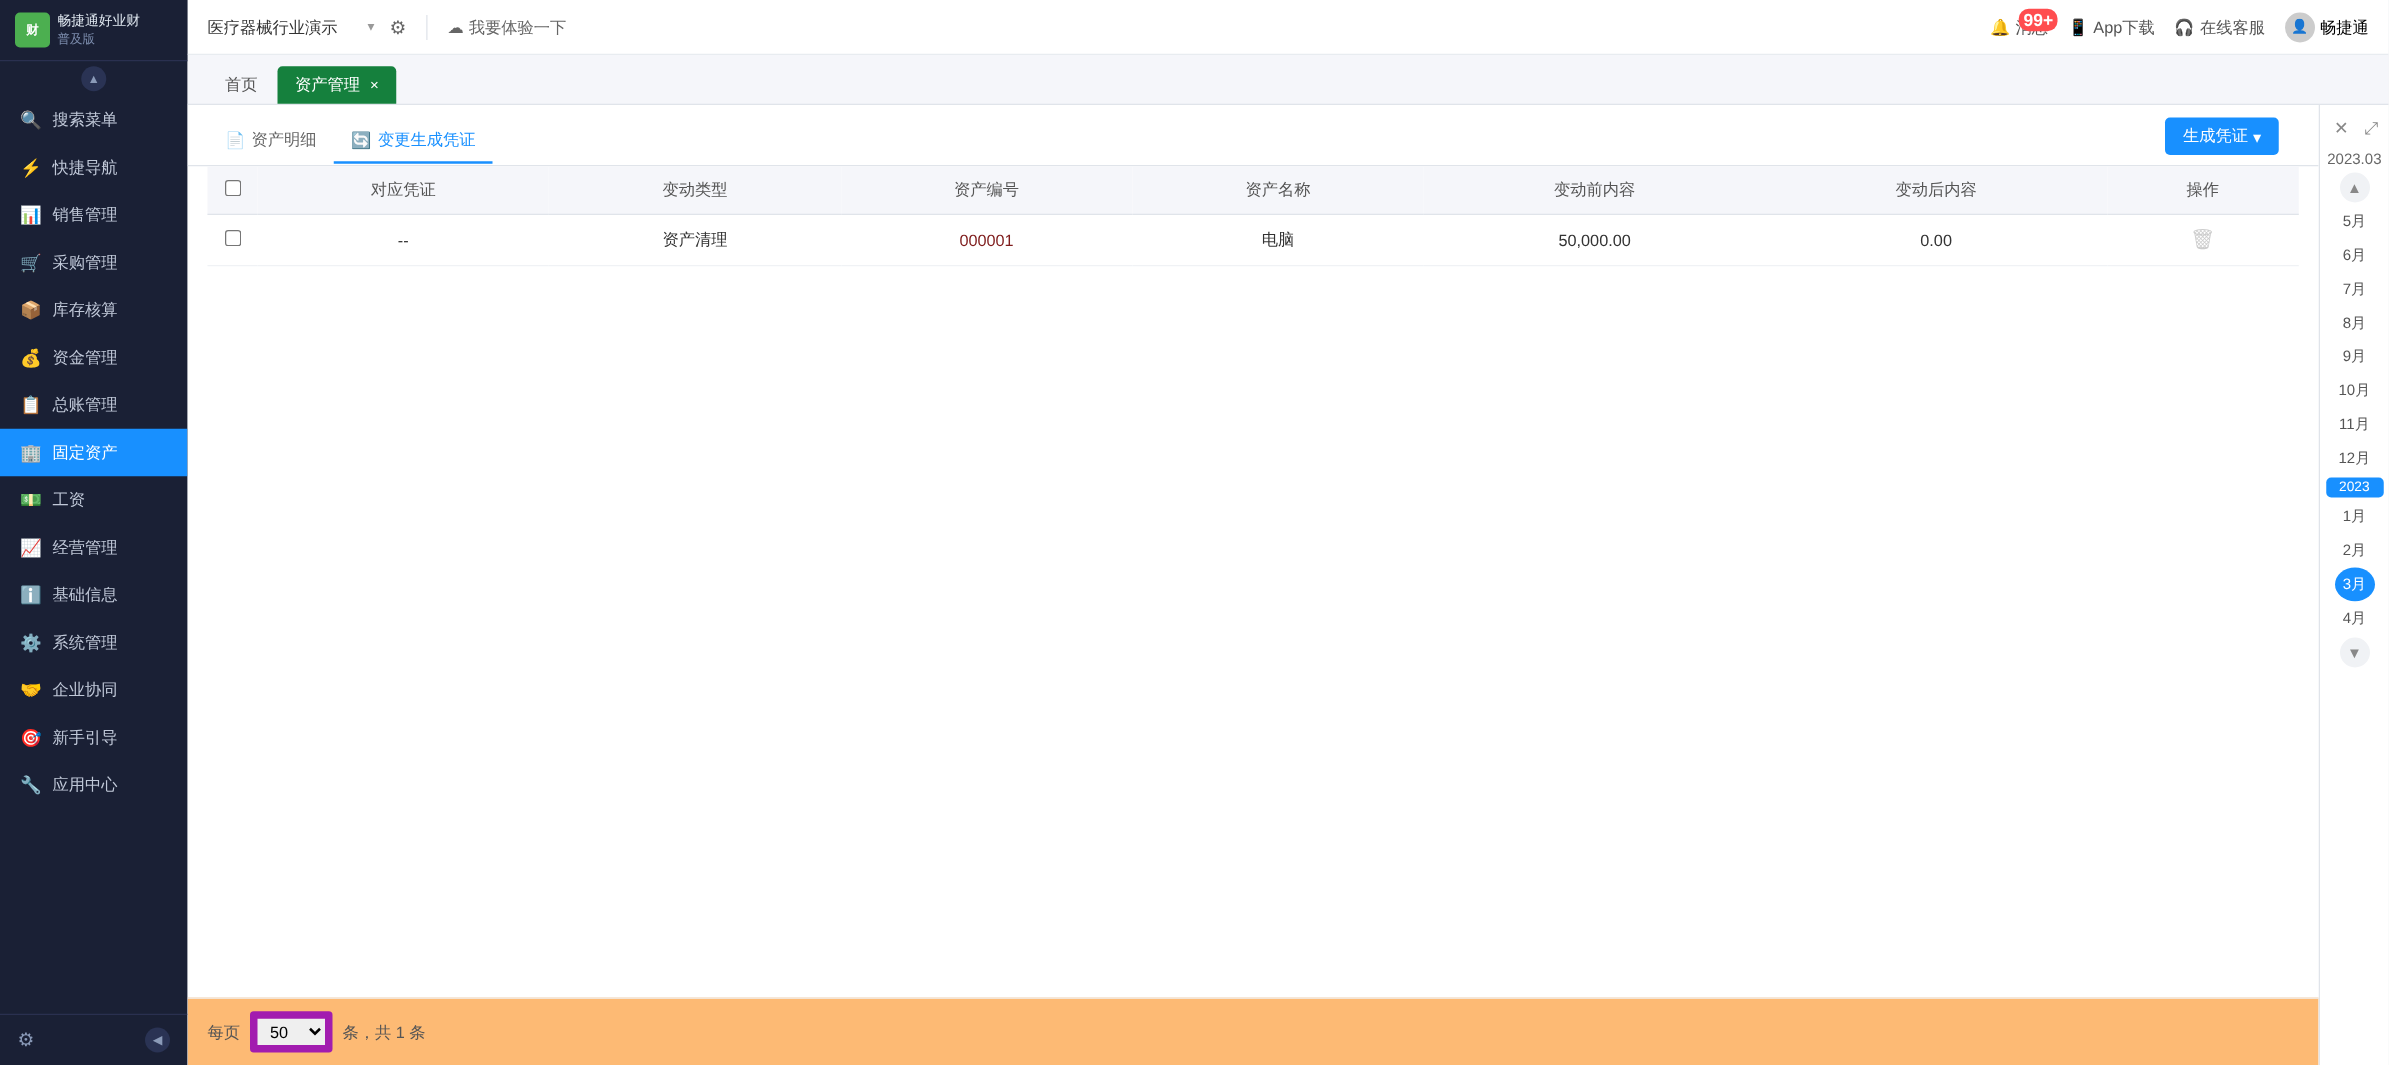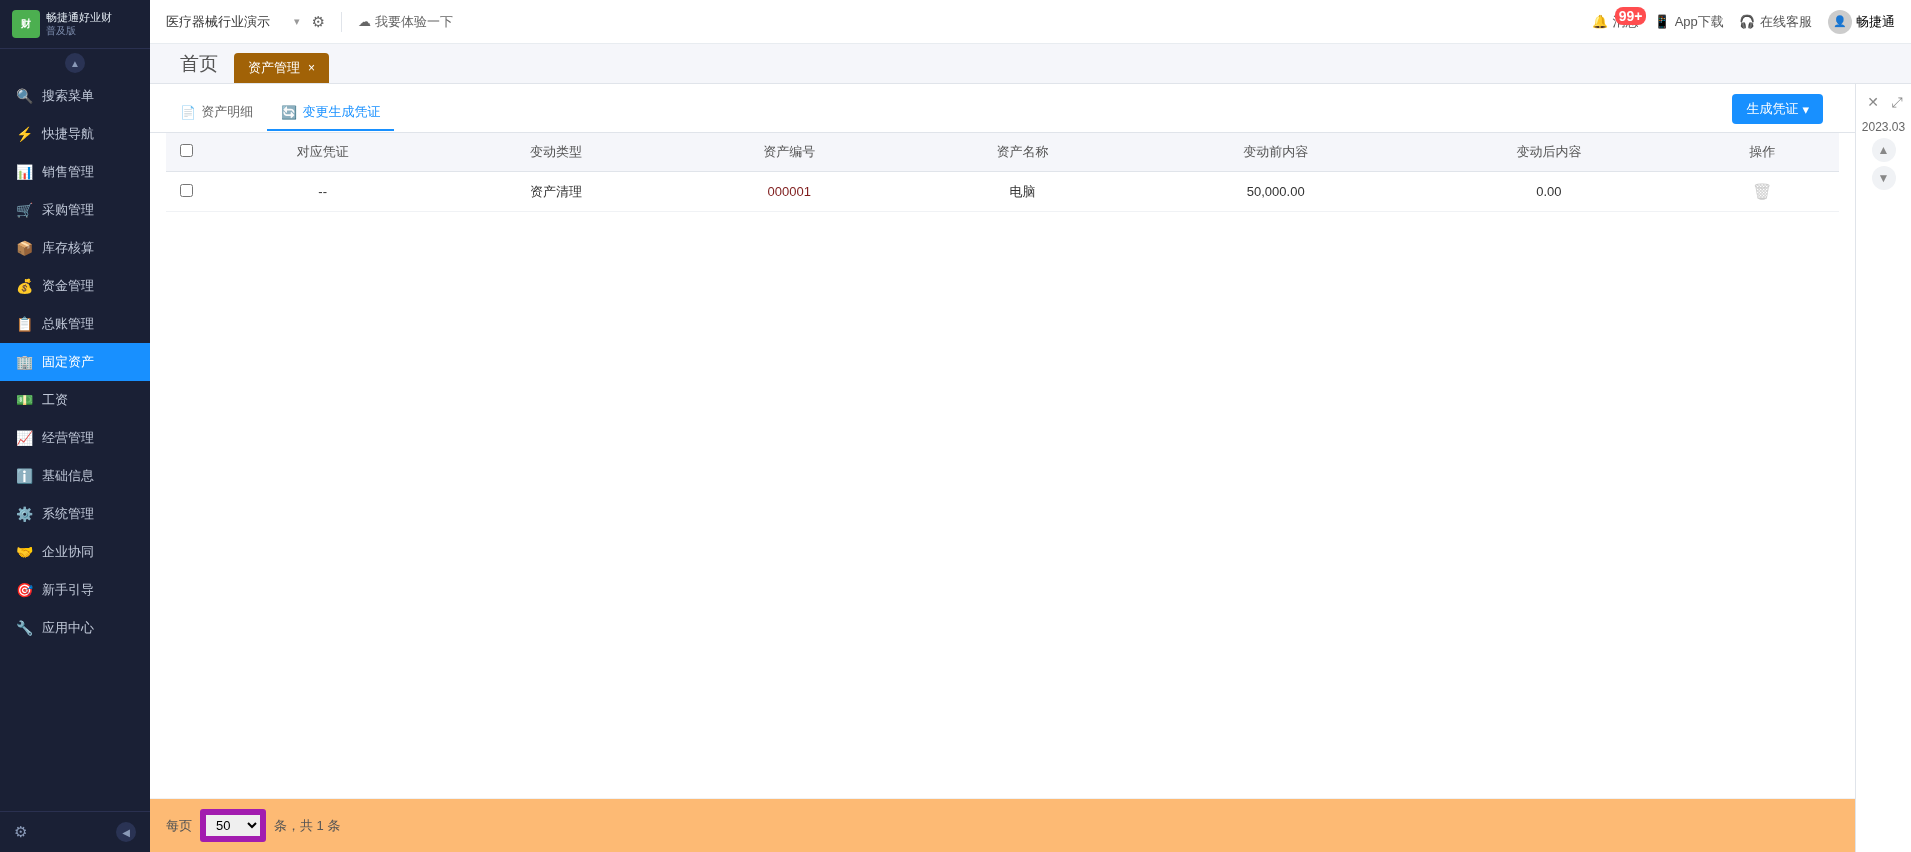--- a/index.html
+++ b/index.html
@@ -137,27 +137,27 @@
     .nav-tab {
       padding: 6px 14px;
       cursor: pointer;
       font-size: 13px;
       border-radius: 4px 4px 0 0;
       color: #555;
       background: #e8eaf0;
       display: flex; align-items: center; gap: 6px;
     }
     .nav-tab.active {
-      background: #a16207;
+      background: #15803d;
       color: white;
     }
     .nav-tab-home {
       padding: 6px 14px;
       cursor: pointer;
-      font-size: 19px;
+      font-size: 13px;
       color: #555;
       background: transparent;
     }
 
     
     .content {
       flex: 1;
       display: flex;
       overflow: hidden;
       background: white;
@@ -516,16 +516,31 @@
       </div>
     </div>
 
     <div class="right-panel">
       <div class="right-panel-header">
         <span class="rp-btn">✕</span>
         <span class="rp-btn">⤢</span>
       </div>
       <div class="year-label">2023.03</div>
       <div class="rp-scroll-up">▲</div>
+      <div id="months-container">
+      <div class="month-item">5月</div>
+          <div class="month-item">6月</div>
+          <div class="month-item">7月</div>
+          <div class="month-item">8月</div>
+          <div class="month-item">9月</div>
+          <div class="month-item">10月</div>
+          <div class="month-item">11月</div>
+          <div class="month-item">12月</div>
+          <div class="month-item year-badge">2023</div>
+          <div class="month-item">1月</div>
+          <div class="month-item">2月</div>
+          <div class="month-item current">3月</div>
+          <div class="month-item">4月</div>
+        </div>
       <div class="rp-scroll-down">▼</div>
     </div>
   </div>
 </div>
 
 </body></html>

